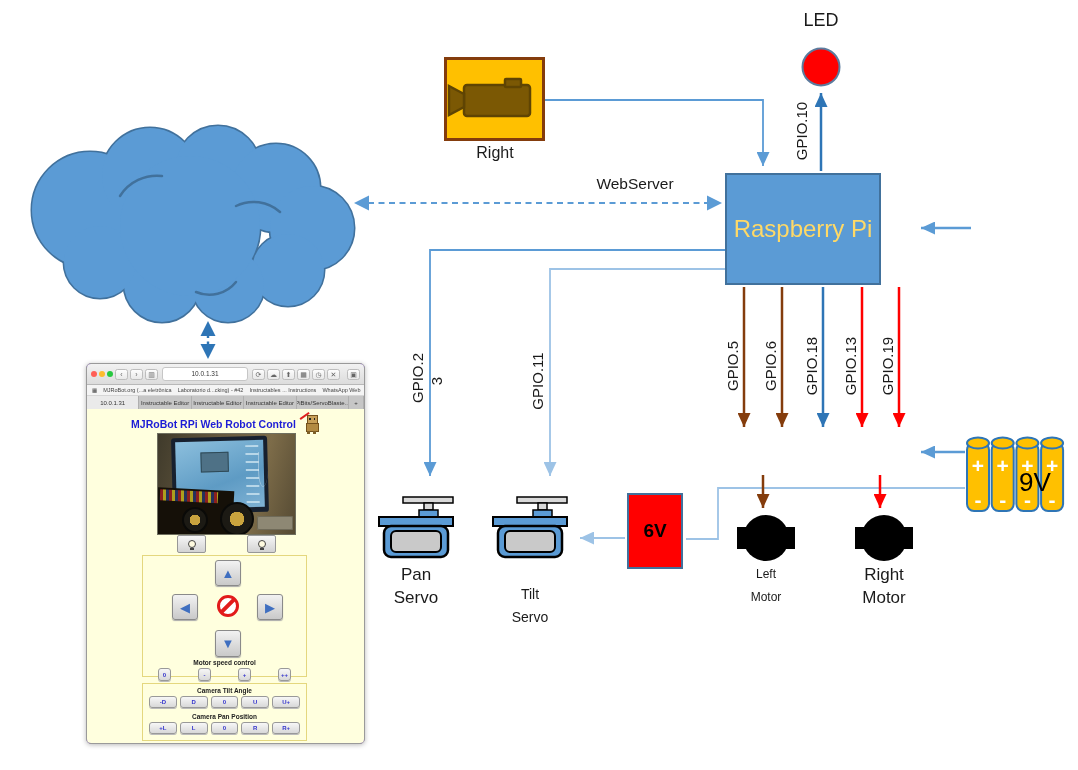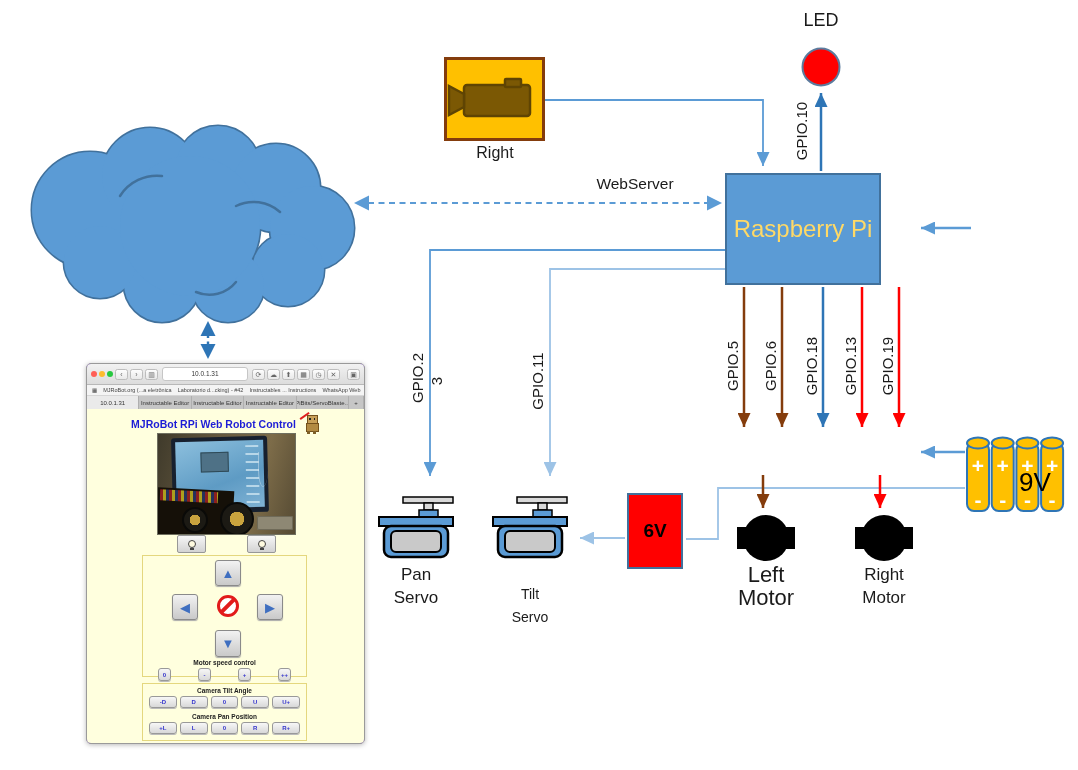--- a/index.html
+++ b/index.html
@@ -232,21 +232,21 @@
     </g>
   </svg>
 
   <div class="lbl" style="left:795px;top:10px;width:52px;font-size:18px;">LED</div>
   <div class="lbl" style="left:450px;top:144px;width:90px;font-size:16px;">Right</div>
   <div class="lbl" style="left:573px;top:175px;width:124px;font-size:15.5px;">WebServer</div>
   <div class="lbl pre" style="left:376px;top:563px;width:80px;font-size:17px;">Pan
 Servo</div>
   <div class="lbl pre" style="left:490px;top:583px;width:80px;font-size:14px;">Tilt
 Servo</div>
-  <div class="lbl pre" style="left:722px;top:563px;width:88px;font-size:22px;">Left
+  <div class="lbl pre" style="left:722px;top:563px;width:88px;font-size:12px;">Left
 Motor</div>
   <div class="lbl pre" style="left:840px;top:563px;width:88px;font-size:17px;">Right
 Motor</div>
   <div class="lbl" style="left:1006px;top:467px;width:58px;font-size:26px;color:#000;">9V</div>
 
   <div class="vlab" style="left:801px;top:131px;">GPIO.10</div>
   <div class="vlab" style="left:417px;top:378px;">GPIO.2</div>
   <div class="vlab" style="left:436px;top:381px;">3</div>
   <div class="vlab" style="left:537px;top:381px;">GPIO.11</div>
   <div class="vlab" style="left:732px;top:366px;">GPIO.5</div>

